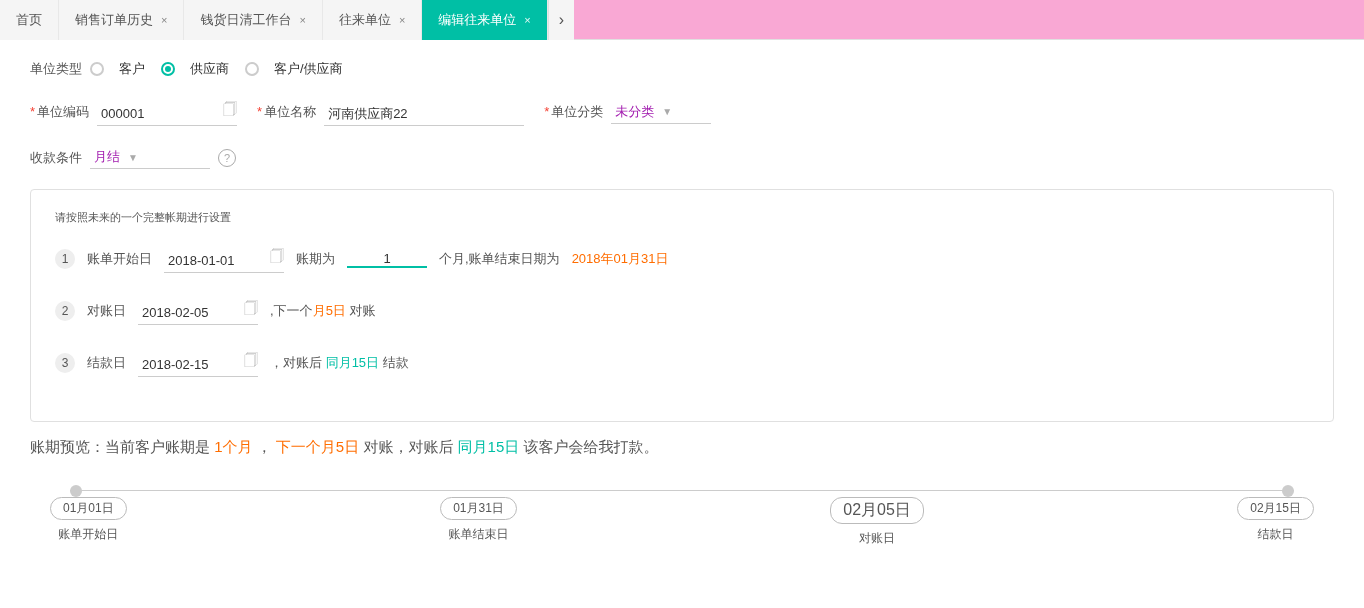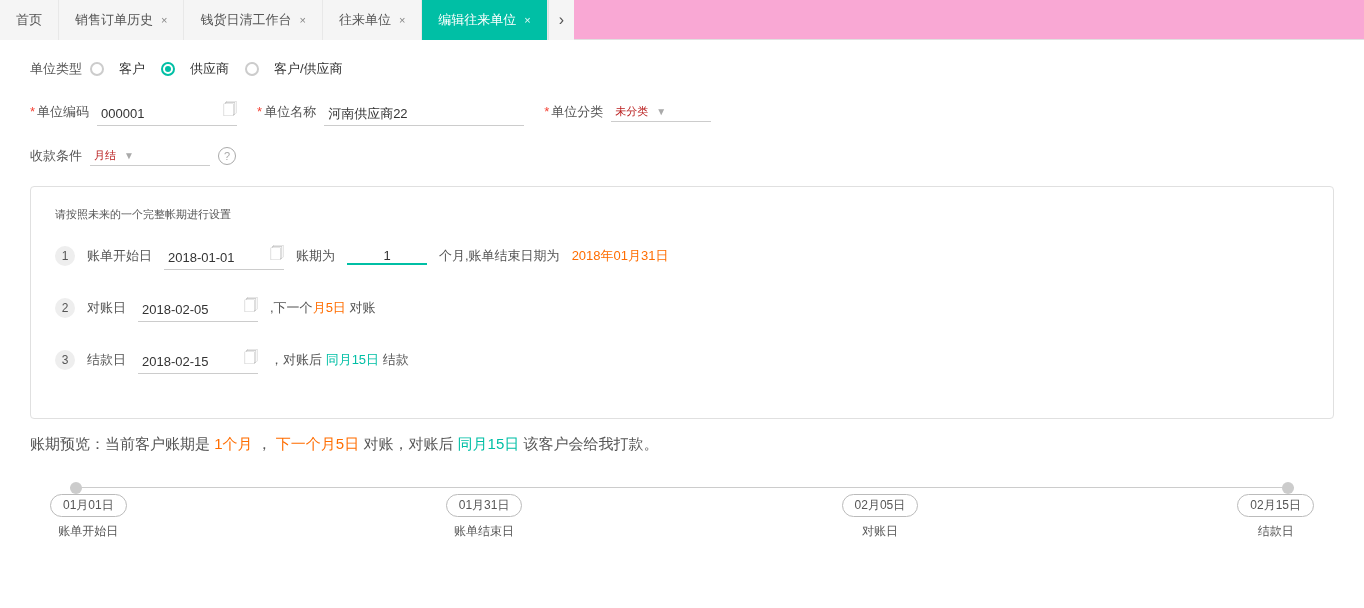--- a/index.html
+++ b/index.html
@@ -114,21 +114,21 @@
     
     .select-field {
       display: flex;
       align-items: center;
       border-bottom: 1px solid #ccc;
       padding: 2px 4px;
       cursor: pointer;
       min-width: 100px;
       gap: 4px;
     }
-    .select-value { font-size: 11px; color: #b91c1c; }
+    .select-value { font-size: 13px; color: #a21caf; }
     .chevron-down { color: #aaa; font-size: 10px; margin-left: 4px; }
 
     
     .period-box {
       border: 1px solid #e0e0e0;
       border-radius: 4px;
       padding: 20px 24px;
       margin-bottom: 16px;
     }
     .period-box-title {
@@ -352,21 +352,21 @@
         </div>
 
         <div style="display:flex;flex-direction:column;align-items:center;gap:6px;">
           <div style="width:10px;height:10px;"></div>
           <div style="background:#fff;border:1px solid #bbb;border-radius:12px;padding:2px 12px;font-size:12px;color:#555;white-space:nowrap;">01月31日</div>
           <div style="font-size:12px;color:#555;">账单结束日</div>
         </div>
 
         <div style="display:flex;flex-direction:column;align-items:center;gap:6px;">
           <div style="width:10px;height:10px;"></div>
-          <div style="background:#fff;border:1px solid #bbb;border-radius:12px;padding:2px 12px;font-size:12px;color:#555;white-space:nowrap;">02月05日</div>
+          <div style="background:#fff;border:1px solid #bbb;border-radius:12px;padding:2px 12px;font-size:16px;color:#555;white-space:nowrap;">02月05日</div>
           <div style="font-size:12px;color:#555;">对账日</div>
         </div>
 
         <div style="display:flex;flex-direction:column;align-items:center;gap:6px;">
           <div style="width:10px;height:10px;"></div>
           <div style="background:#fff;border:1px solid #bbb;border-radius:12px;padding:2px 12px;font-size:12px;color:#555;white-space:nowrap;">02月15日</div>
           <div style="font-size:12px;color:#555;">结款日</div>
         </div>
 
       </div>

